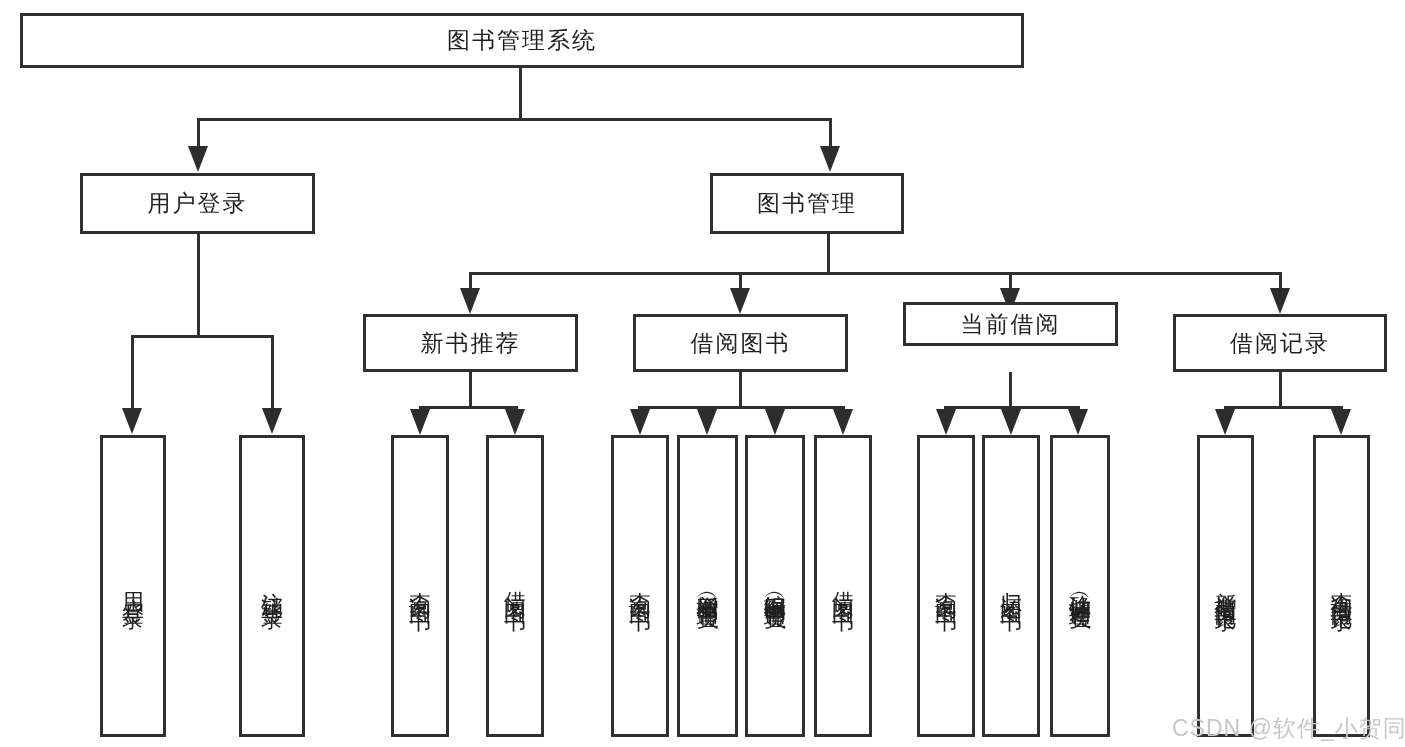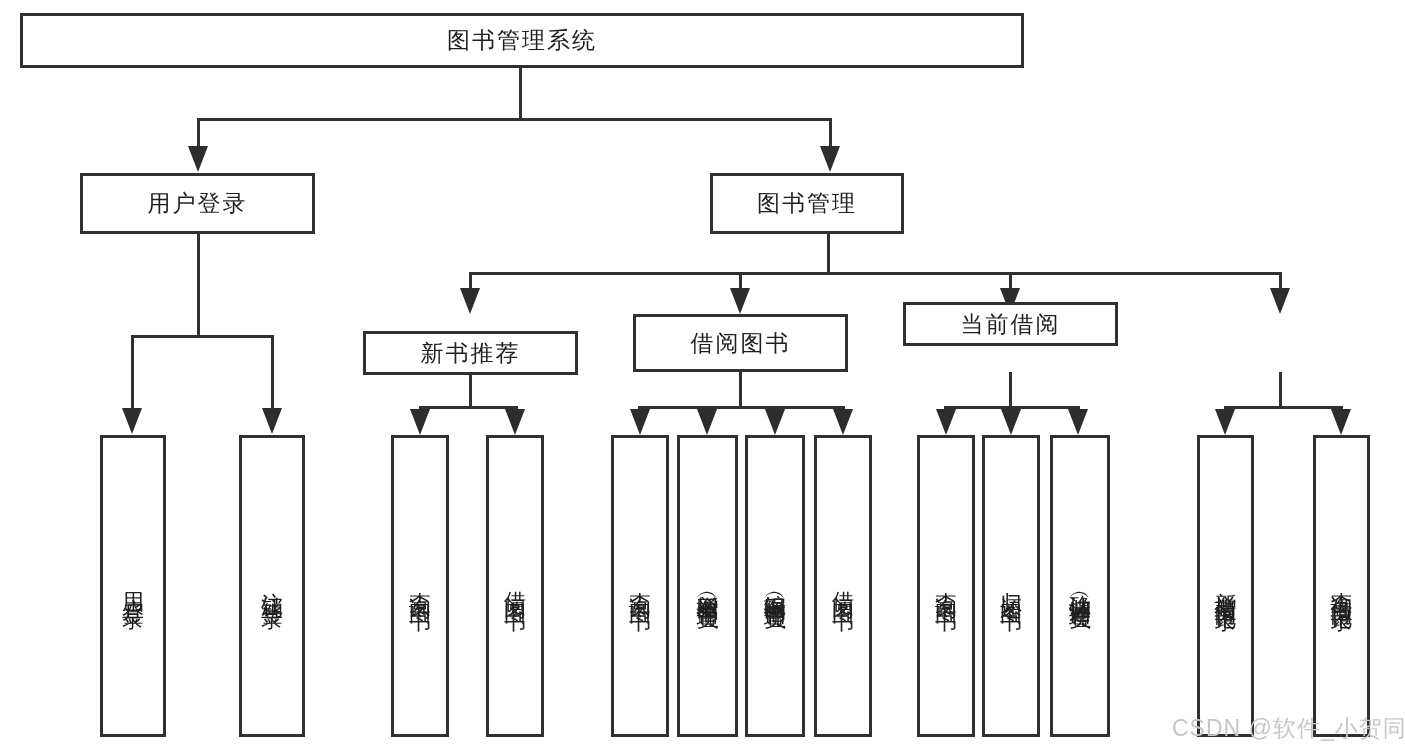--- a/index.html
+++ b/index.html
@@ -75,23 +75,24 @@
   <div class="hline" style="left:469px;top:272px;width:813px"></div>
   <div class="vline" style="left:469px;top:272px;height:17px"></div>
   <div class="vline" style="left:739px;top:272px;height:17px"></div>
   <div class="vline" style="left:1009px;top:272px;height:17px"></div>
   <div class="vline" style="left:1279px;top:272px;height:17px"></div>
   <div class="arrow" style="left:460px;top:288px"></div>
   <div class="arrow" style="left:730px;top:288px"></div>
   <div class="arrow" style="left:1000px;top:288px"></div>
   <div class="arrow" style="left:1270px;top:288px"></div>
 
-  <div class="node" style="left:363px;top:331px;width:215px;height:44px">新书推荐</div>
+  <div class="node" style="left:363px;top:314px;width:215px;height:58px">新书推荐</div>
   <div class="node" style="left:633px;top:314px;width:215px;height:58px">借阅图书</div>
   <div class="node" style="left:903px;top:302px;width:215px;height:44px">当前借阅</div>
+  <div class="node" style="left:1173px;top:314px;width:214px;height:58px">借阅记录</div>
 
   <div class="vline" style="left:469px;top:372px;height:36px"></div>
   <div class="hline" style="left:419px;top:406px;width:99px"></div>
   <div class="arrow" style="left:410px;top:409px"></div>
   <div class="arrow" style="left:505px;top:409px"></div>
 
   <div class="vline" style="left:739px;top:372px;height:36px"></div>
   <div class="hline" style="left:638px;top:406px;width:207px"></div>
   <div class="arrow" style="left:630px;top:409px"></div>
   <div class="arrow" style="left:697px;top:409px"></div>

